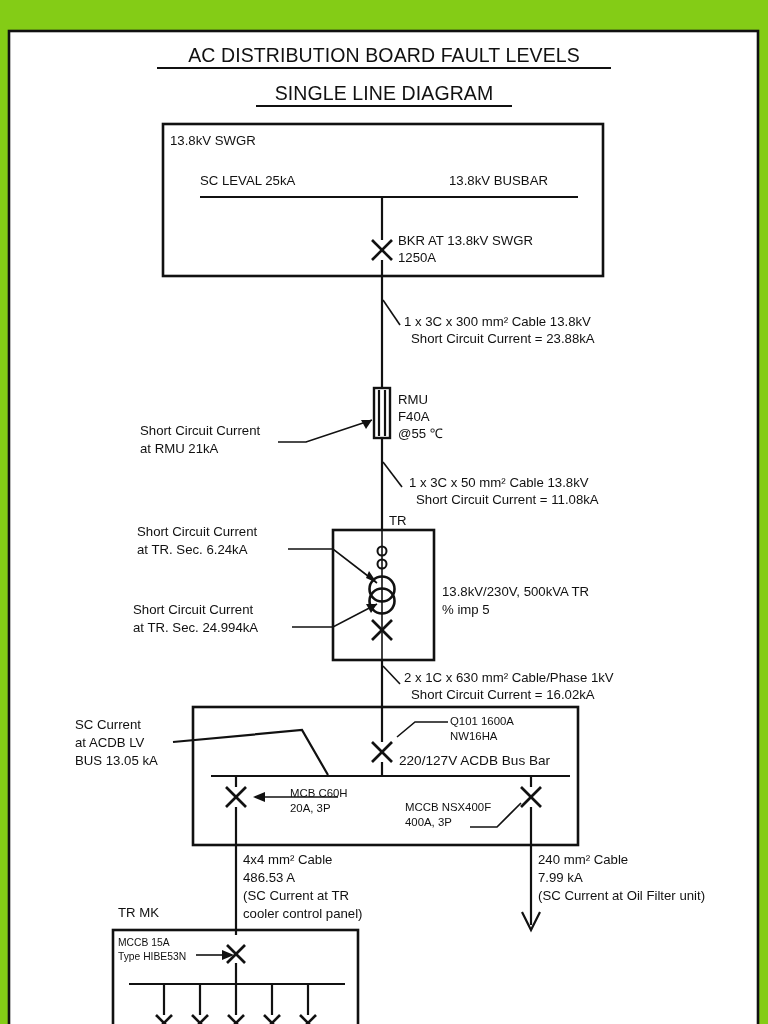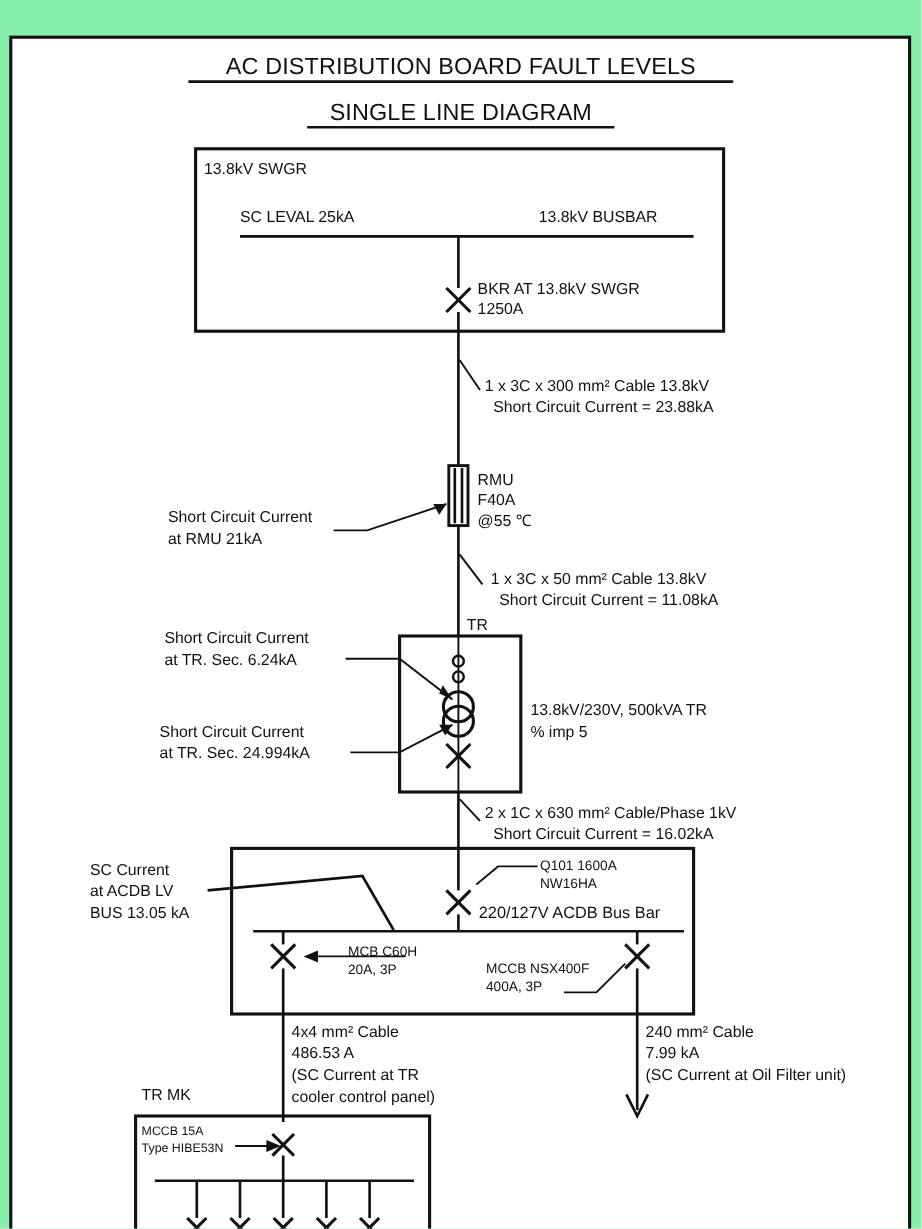--- a/index.html
+++ b/index.html
@@ -10,21 +10,21 @@
   body {
     width: 768px;
     height: 1024px;
     font-family: "Liberation Sans", sans-serif;
     overflow: hidden;
   }
   #page {
     position: relative;
     width: 768px;
     height: 1024px;
-    background: #86efac;
+    background: #84cc16;
   }
   #diagram {
     display: block;
     width: 768px;
     height: 1024px;
   }
   .ln { stroke: #111111; fill: none; }
   .thin { stroke-width: 1.6; }
   .med { stroke-width: 2.2; }
   .box { fill: none; stroke: #111111; stroke-width: 2.6; }

